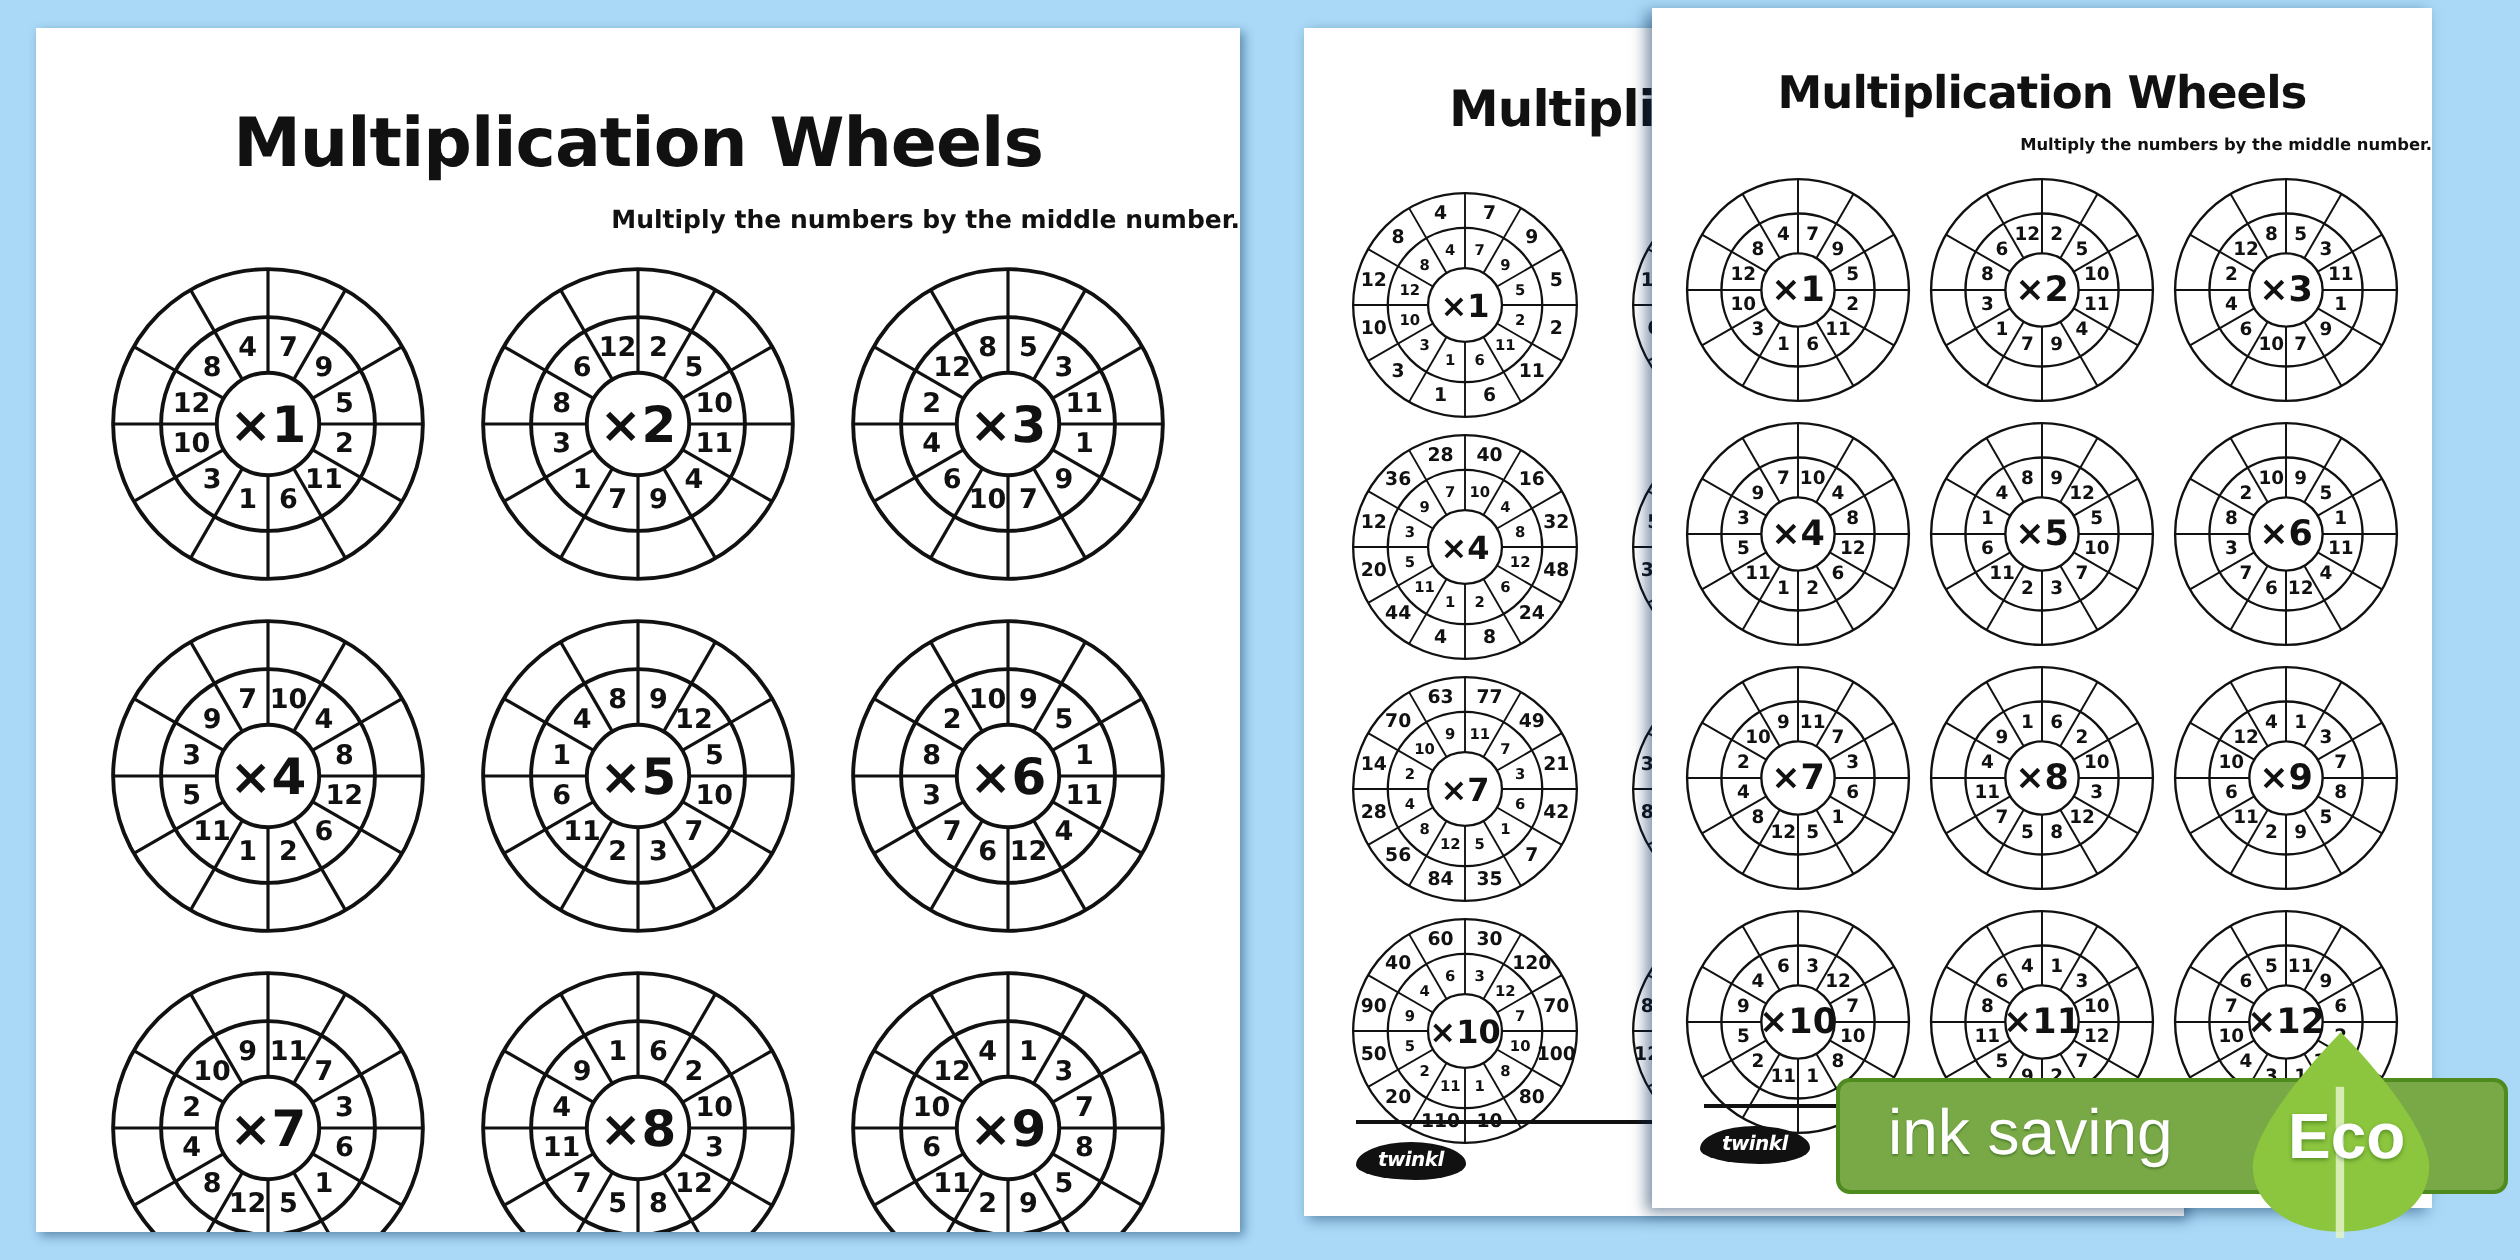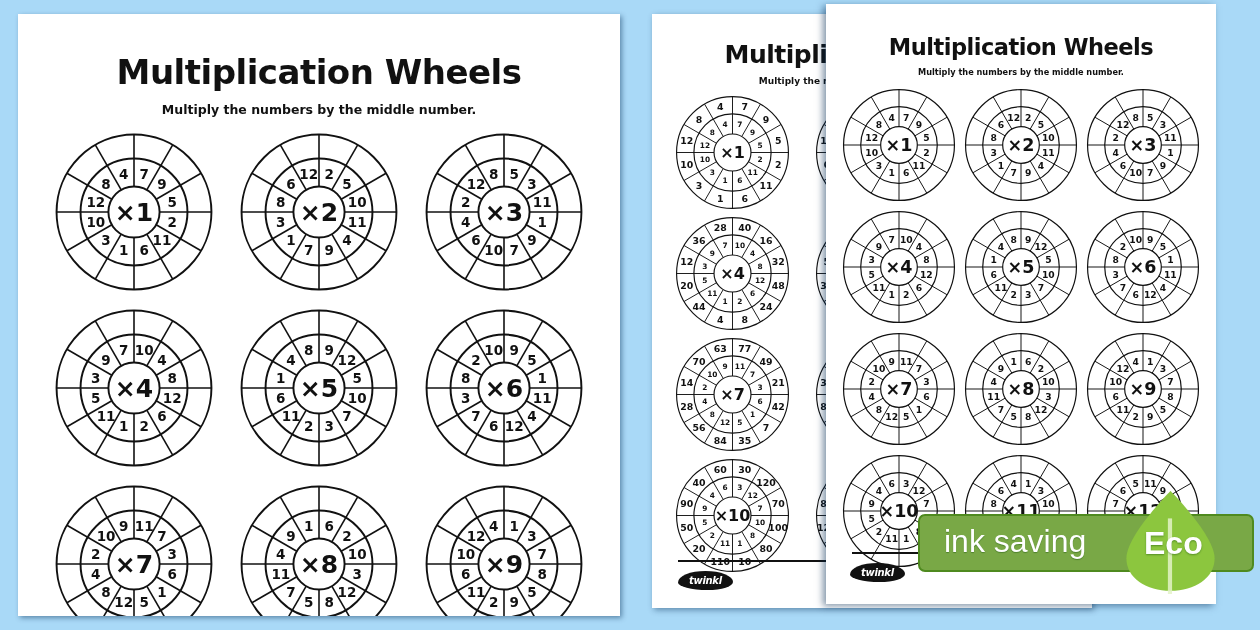--- a/index.html
+++ b/index.html
@@ -25,21 +25,21 @@
     left:826px;top:4px;width:390px;height:600px;
     box-shadow:-3px 2px 7px rgba(0,40,80,.5);
   }
 
   
   .title{
     text-align:center;font-weight:bold;color:#111;
     letter-spacing:-.5px;
     font-family:"DejaVu Sans","Liberation Sans",sans-serif;
   }
-  .subtitle{text-align:center;color:#111;font-weight:bold;
+  .subtitle{text-align:right;color:#111;font-weight:bold;
     font-family:"DejaVu Sans","Liberation Sans",sans-serif;}
 
   #sheet-main .title{font-size:34px;margin-top:38px;}
   #sheet-main .subtitle{font-size:12.5px;margin-top:10px;}
 
   #sheet-answers .title{font-size:25px;margin-top:26px;}
   #sheet-answers .subtitle{font-size:9px;margin-top:7px;}
 
   #sheet-twelve .title{font-size:22.5px;margin-top:30px;}
   #sheet-twelve .subtitle{font-size:8.2px;margin-top:7px;}
@@ -73,21 +73,21 @@
     font-family:"DejaVu Sans","Liberation Sans",sans-serif;
     font-style:italic;letter-spacing:-.3px;
   }
   #footer-answers{position:absolute;left:0;right:0;bottom:18px;}
   #footer-answers .logo{font-size:10px;padding:4px 11px;margin-left:26px;}
   #footer-twelve{position:absolute;left:0;right:0;bottom:22px;}
   #footer-twelve .logo{font-size:10px;padding:4px 11px;margin-left:24px;}
 
   
   #eco-badge{
-    position:absolute;left:918px;top:509px;width:342px;height:64px;
+    position:absolute;left:918px;top:534px;width:342px;height:64px;
     z-index:40;
   }
   #eco-bar{
     position:absolute;left:0;top:5px;width:332px;height:54px;
     background:#79a846;border:2px solid #4f8a1f;border-radius:7px;
   }
   #eco-ink{
     position:absolute;left:26px;top:14px;
     font-size:32px;color:#fff;font-weight:normal;
     font-family:"Liberation Sans",sans-serif;

